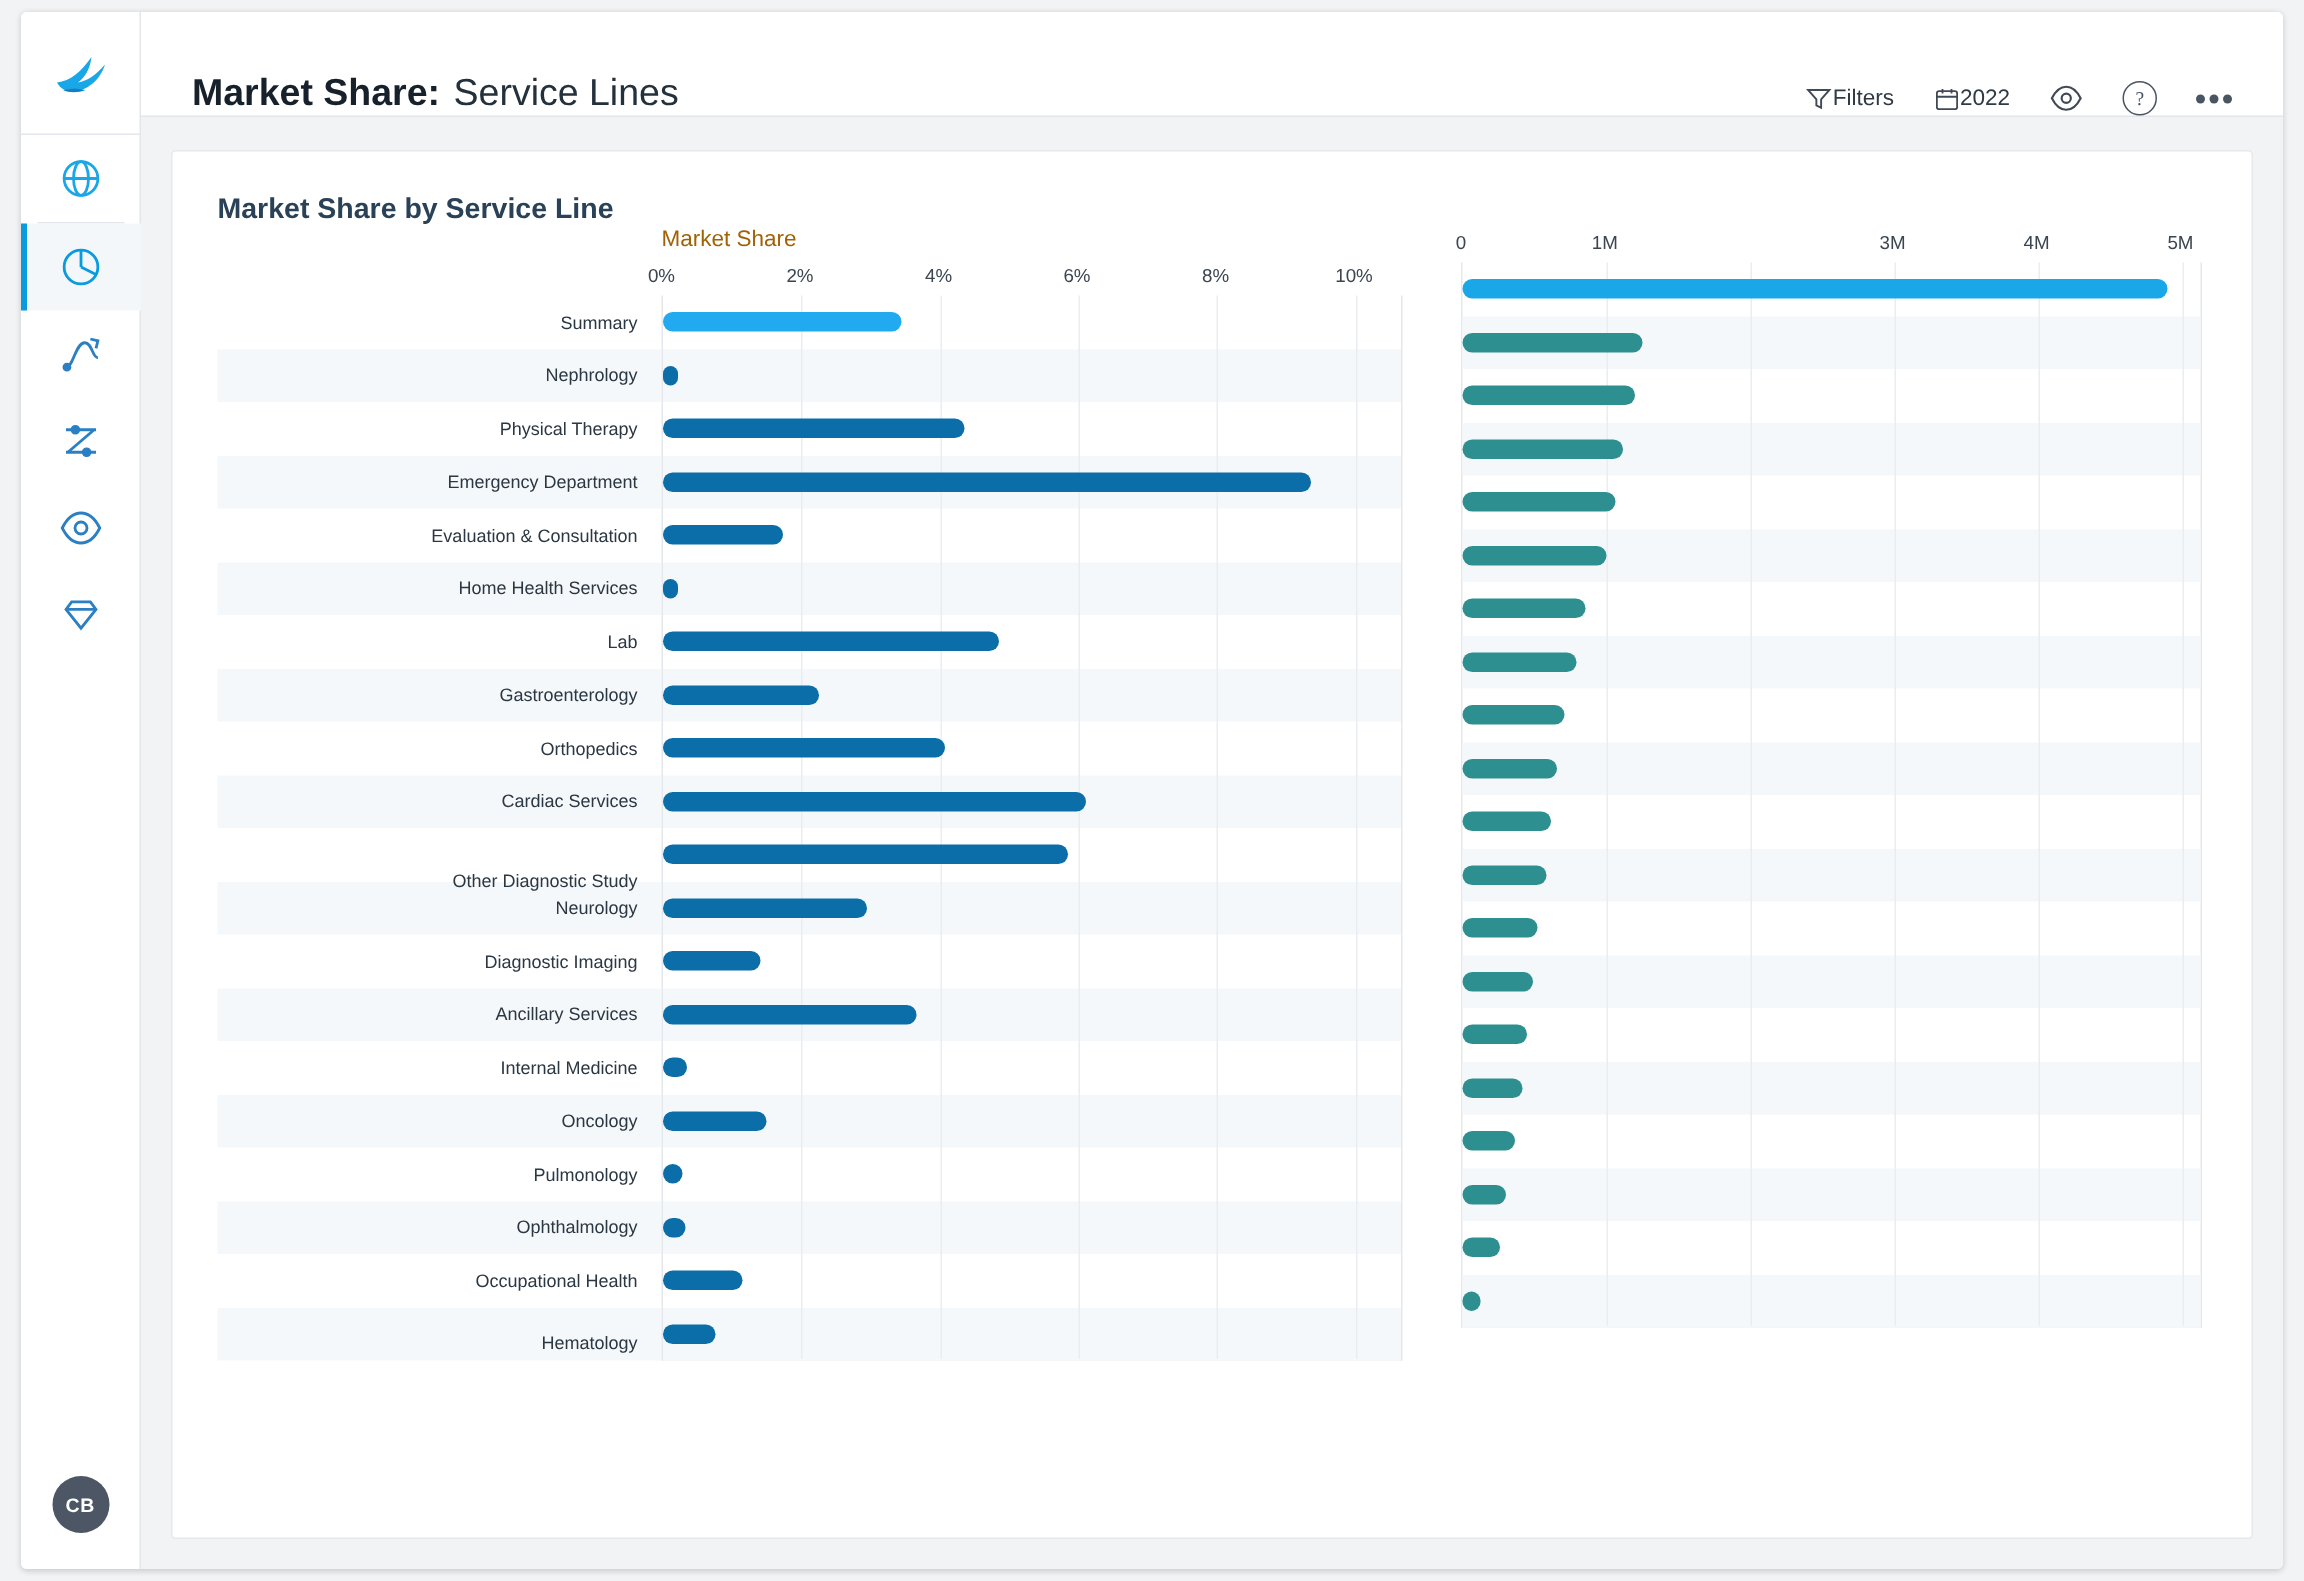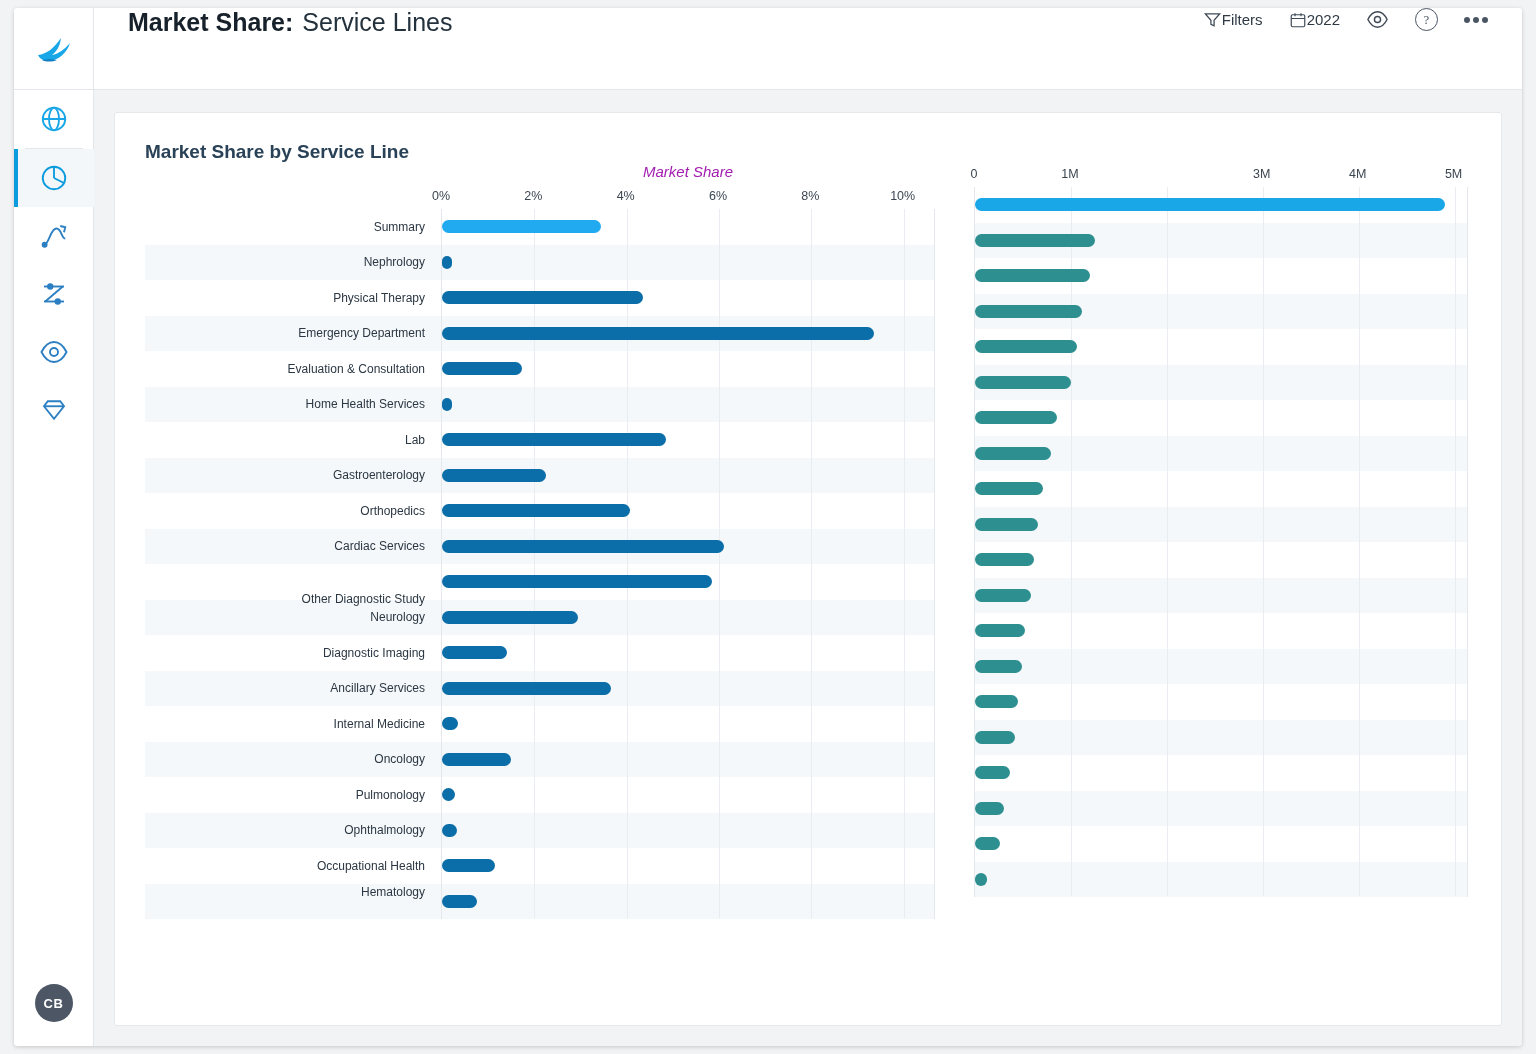--- a/index.html
+++ b/index.html
@@ -63,25 +63,25 @@
 
   
   .main {
     flex: 1;
     display: flex;
     flex-direction: column;
     background: #f2f3f5;
     min-width: 0;
   }
   .topbar {
-    height: 82px;
+    height: 70px;
     background: #fff;
     border-bottom: 1px solid #e3e6ea;
     display: flex;
-    align-items: flex-start;
+    align-items: flex-end;
     padding: 0 34px 0 34px;
   }
   .title {
     font-size: 25px;
     color: #17212b;
     display: flex;
     align-items: baseline;
     gap: 9px;
   }
   .title .bold { font-weight: bold; }
@@ -142,25 +142,23 @@
     width: 296px;
     flex: 0 0 296px;
   }
   .panel {
     position: relative;
   }
   .panel-ms { width: 494px; flex: 0 0 494px; }
   .panel-tv { width: 494px; flex: 0 0 494px; margin-left: 39px; }
 
   .panel-title {
-    text-align: center;
     font-size: 15px;
-    color: #a21caf;
+    color: #a16207;
     height: 22px;
-    font-style: italic;
   }
   .axis {
     position: relative;
     height: 24px;
     font-size: 12.5px;
     color: #3c4651;
   }
   .axis span {
     position: absolute;
     top: 4px;
@@ -351,21 +349,21 @@
                 <div class="row-label" style="top: 337.25px;">Cardiac Services</div>
                 <div class="row-label" style="top: 390px;">Other Diagnostic Study</div>
                 <div class="row-label" style="top: 408.25px;">Neurology</div>
                 <div class="row-label" style="top: 443.75px;">Diagnostic Imaging</div>
                 <div class="row-label" style="top: 479.25px; text-align: right;">Ancillary Services</div>
                 <div class="row-label" style="top: 514.75px;">Internal Medicine</div>
                 <div class="row-label" style="top: 550.25px;">Oncology</div>
                 <div class="row-label" style="top: 585.75px;">Pulmonology</div>
                 <div class="row-label" style="top: 621.25px;">Ophthalmology</div>
                 <div class="row-label" style="top: 656.75px;">Occupational Health</div>
-                <div class="row-label" style="top: 683px;">Hematology</div>
+                <div class="row-label" style="top: 698px;">Hematology</div>
               </div>
           </div>
 
           <div class="panel panel-ms">
             <div class="panel-title">Market Share</div>
             <div class="axis" id="axis-ms">
                 <span style="left: 0px;">0%</span>
                 <span style="left: 92.3364px;">2%</span>
                 <span style="left: 184.673px;">4%</span>
                 <span style="left: 277.009px;">6%</span>

